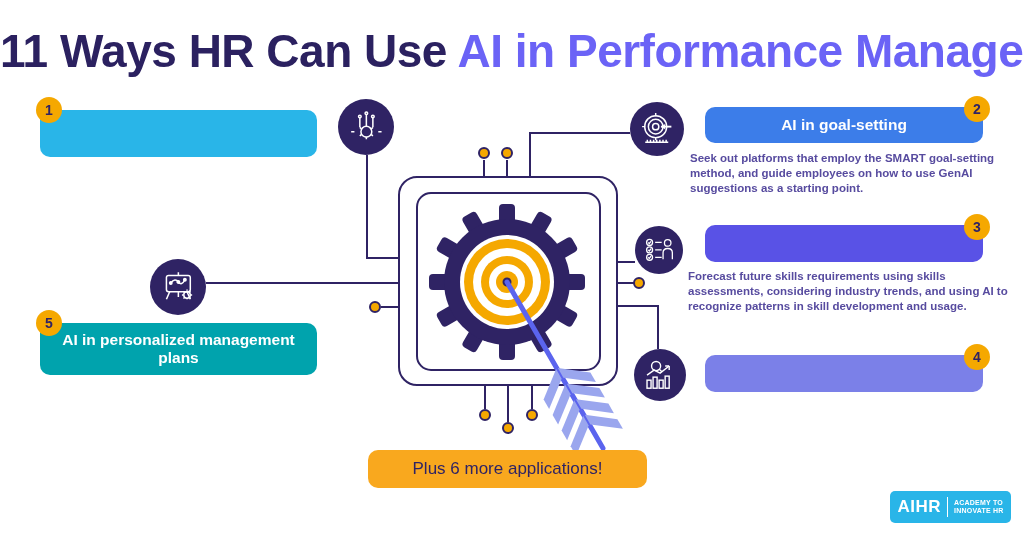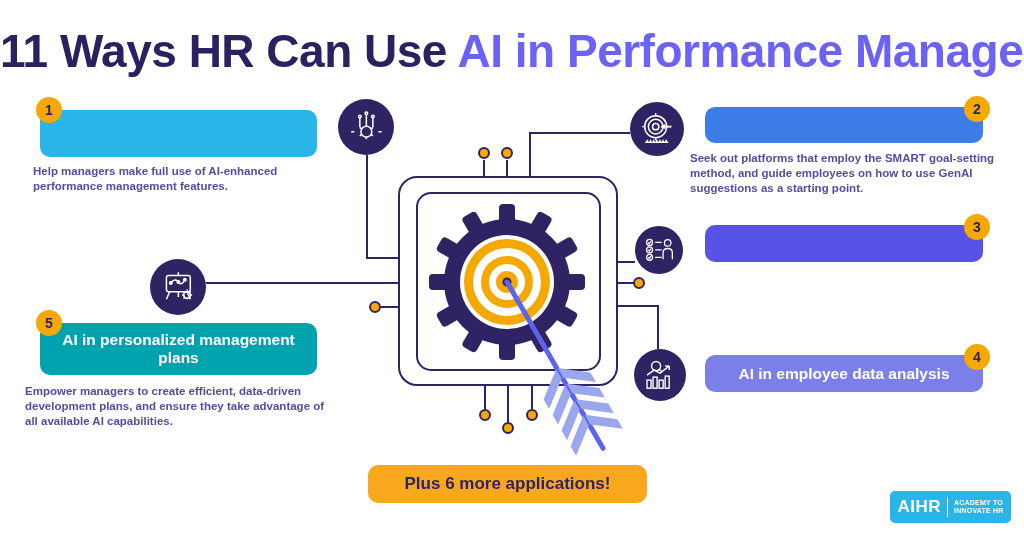--- a/index.html
+++ b/index.html
@@ -55,21 +55,21 @@
   .ic5 { left:150px; top:259px; width:56px; height:56px; }
 
   
   #artwork { position:absolute; left:0; top:0; width:1024px; height:535px; z-index:1; }
 
   
   .banner {
     position:absolute; left:368px; top:450px; width:279px; height:38px;
     background:#f9a81e; border-radius:10px; z-index:6;
     display:flex; align-items:center; justify-content:center;
-    color:#2f2364; font-weight:bold; font-size:17px;margin-top:15px;
+    color:#2f2364; font-weight:normal; font-size:17px;
   }
 
   
   .logo {
     position:absolute; left:890px; top:491px; width:121px; height:32px;
     background:#29b5e8; border-radius:5px; z-index:6;
     display:flex; align-items:center; justify-content:center; gap:6px; color:#fff;
   }
   .logo .word { font-weight:bold; font-size:17px; letter-spacing:0.5px; }
   .logo .sep { width:1px; height:20px; background:#fff; }
@@ -150,41 +150,40 @@
         <path d="M118 -1 L138 -27 L149 -27 L129 -1 Z"></path>
         <path d="M136 -1 L156 -27 L167 -27 L147 -1 Z"></path>
         <path d="M154 -1 L174 -27 L185 -27 L165 -1 Z"></path>
       </g>
     </g>
   </svg>
 
   <div class="hbox box1">
     <div class="badge" style="left:-4px; top:-13px;">1</div>
   </div>
-  <p class="desc desc1">Help managers make full use of AI-enhanced performance management features.</p>
 
   <div class="hbox box2">
     <div class="badge" style="right:-7px; top:-11px;">2</div>
+    <span>AI in goal-setting</span>
   </div>
   <p class="desc desc2">Seek out platforms that employ the SMART goal-setting method, and guide employees on how to use GenAI suggestions as a starting point.</p>
 
   <div class="hbox box3">
     <div class="badge" style="right:-7px; top:-11px;">3</div>
   </div>
+  <p class="desc desc3">Forecast future skills requirements using skills assessments, considering industry trends, and using AI to recognize patterns in skill development and usage.</p>
 
   <div class="hbox box4">
     <div class="badge" style="right:-7px; top:-11px;">4</div>
-    <span>AI in employee data analysis</span>
   </div>
 
   <div class="hbox box5">
     <div class="badge" style="left:-4px; top:-13px;">5</div>
     <span>AI in personalized management plans</span>
   </div>
-  <p class="desc desc5">Empower managers to create efficient, data-driven development plans, and ensure they take advantage of all available AI capabilities.</p>
 
   <div class="icircle ic1">
     <svg viewBox="-16 -16 32 32" fill="none" stroke="#fff" stroke-width="1.4">
       <circle cx="0" cy="4" r="5"></circle>
       <path d="M0 -1 V-3 M4.5 1.5 L6 0 M-4.5 1.5 L-6 0 M4.5 6.5 L6 8 M-4.5 6.5 L-6 8 M0 9 V11"></path>
       <path d="M0 -3 V-12 M-6 0 V-9 M6 0 V-9 M-11 4 H-14 M11 4 H14"></path>
       <circle cx="0" cy="-13" r="1.2"></circle>
       <circle cx="-6" cy="-10" r="1.2"></circle>
       <circle cx="6" cy="-10" r="1.2"></circle>
     </svg>

